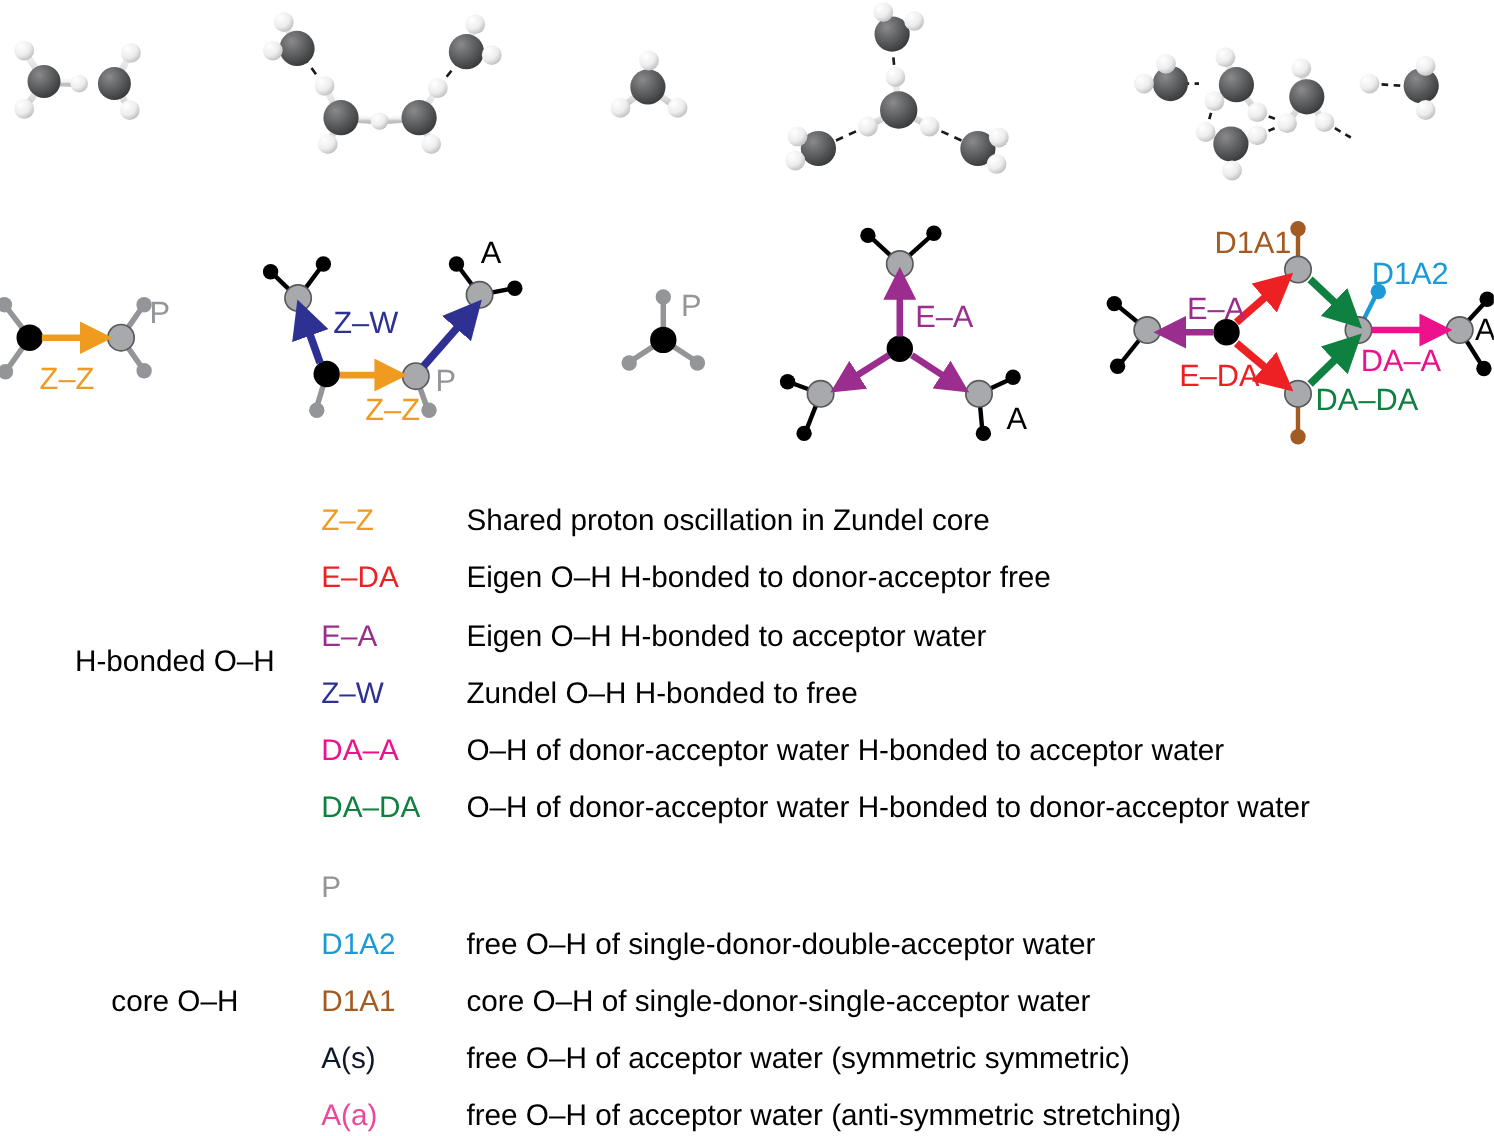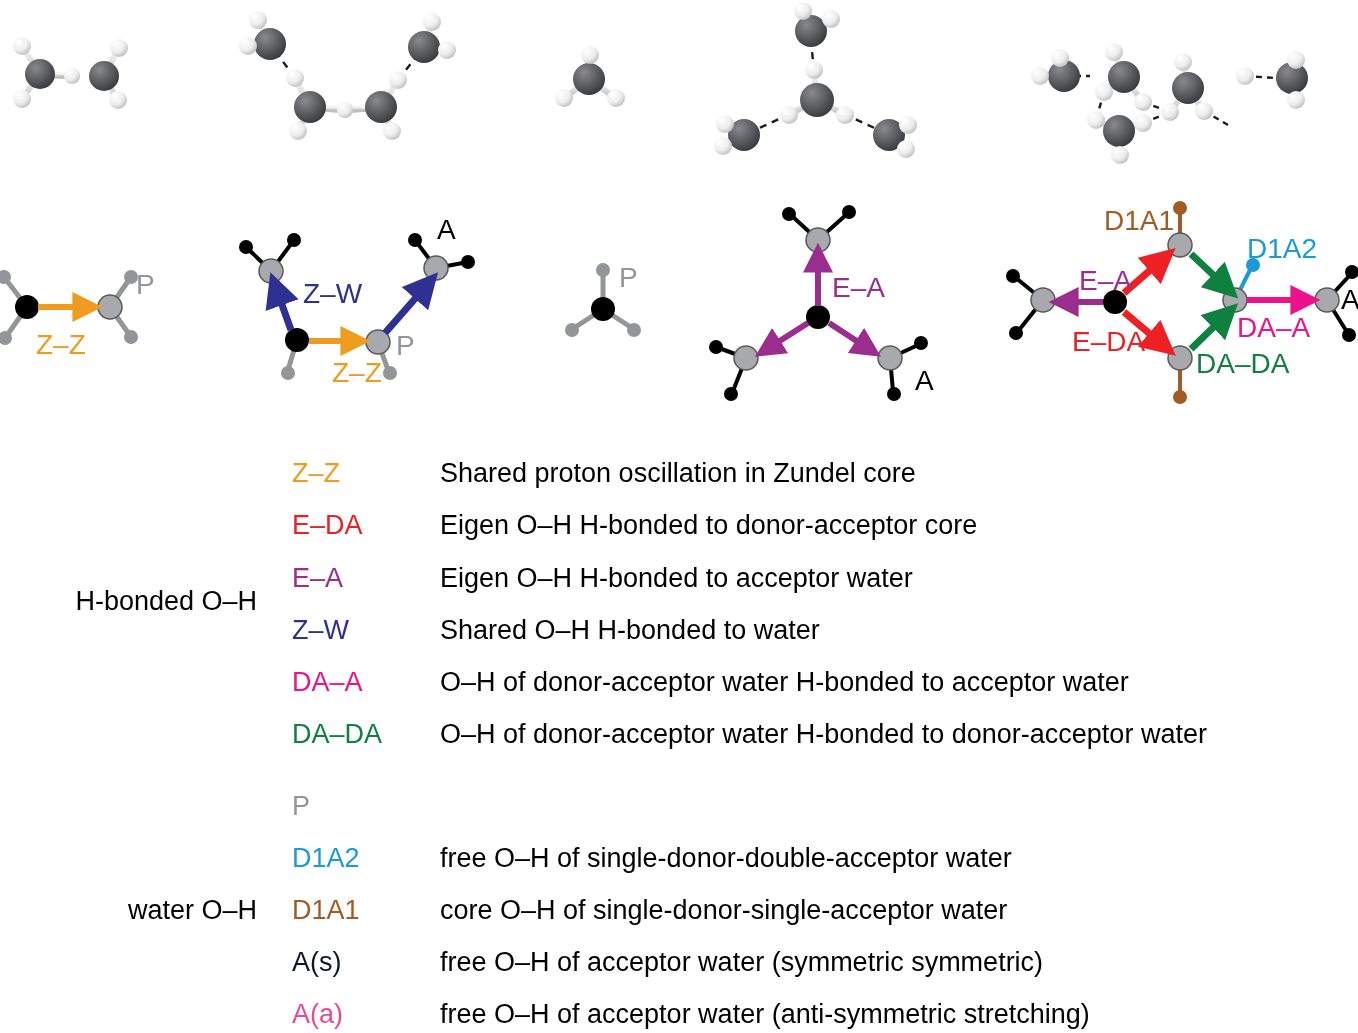--- a/index.html
+++ b/index.html
@@ -31,40 +31,40 @@
   .legend-block {
     position: absolute;
     left: 0;
     width: 1358px;
   }
   .row-label {
     position: absolute;
     font-size: 27px;
     color: #000000;
     white-space: nowrap;
-    text-align: right;
+    text-align: center;
     width: 250px;
-    left: 7px;
+    left: 34px;
   }
   .leg-row {
     position: absolute;
     left: 0;
     width: 1358px;
     height: 46px;
   }
   .leg-key {
     position: absolute;
     left: 292px;
     width: 150px;
     font-size: 27px;
     white-space: nowrap;
   }
   .leg-desc {
     position: absolute;
-    left: 440px;
+    left: 424px;
     font-size: 27px;
     color: #000000;
     white-space: nowrap;
   }
 </style>
 </head>
 <body>
 
 <div class="stage">
 
@@ -357,42 +357,42 @@
 
   <div class="legend-block" style="top:0;">
     <div class="row-label" style="top:586px;">H-bonded O–H</div>
 
     <div class="leg-row" style="top:458px;">
       <div class="leg-key" style="color:#EF9B20;">Z–Z</div>
       <div class="leg-desc">Shared proton oscillation in Zundel core</div>
     </div>
     <div class="leg-row" style="top:510px;">
       <div class="leg-key" style="color:#ED2024;">E–DA</div>
-      <div class="leg-desc">Eigen O–H H-bonded to donor-acceptor core</div>
+      <div class="leg-desc">Eigen O–H H-bonded to donor-acceptor free</div>
     </div>
     <div class="leg-row" style="top:563px;">
       <div class="leg-key" style="color:#9B2D8F;">E–A</div>
       <div class="leg-desc">Eigen O–H H-bonded to acceptor water</div>
     </div>
     <div class="leg-row" style="top:615px;">
       <div class="leg-key" style="color:#2E3192;">Z–W</div>
-      <div class="leg-desc">Shared O–H H-bonded to water</div>
+      <div class="leg-desc">Zundel O–H H-bonded to free</div>
     </div>
     <div class="leg-row" style="top:667px;">
       <div class="leg-key" style="color:#EC128C;">DA–A</div>
       <div class="leg-desc">O–H of donor-acceptor water H-bonded to acceptor water</div>
     </div>
     <div class="leg-row" style="top:719px;">
       <div class="leg-key" style="color:#0E8040;">DA–DA</div>
       <div class="leg-desc">O–H of donor-acceptor water H-bonded to donor-acceptor water</div>
     </div>
   </div>
 
   <div class="legend-block" style="top:0;">
-    <div class="row-label" style="top:895px;">water O–H</div>
+    <div class="row-label" style="top:895px;">core O–H</div>
 
     <div class="leg-row" style="top:791px;">
       <div class="leg-key" style="color:#939598;">P</div>
     </div>
     <div class="leg-row" style="top:843px;">
       <div class="leg-key" style="color:#1C9AD6;">D1A2</div>
       <div class="leg-desc">free O–H of single-donor-double-acceptor water</div>
     </div>
     <div class="leg-row" style="top:895px;">
       <div class="leg-key" style="color:#A25B23;">D1A1</div>

